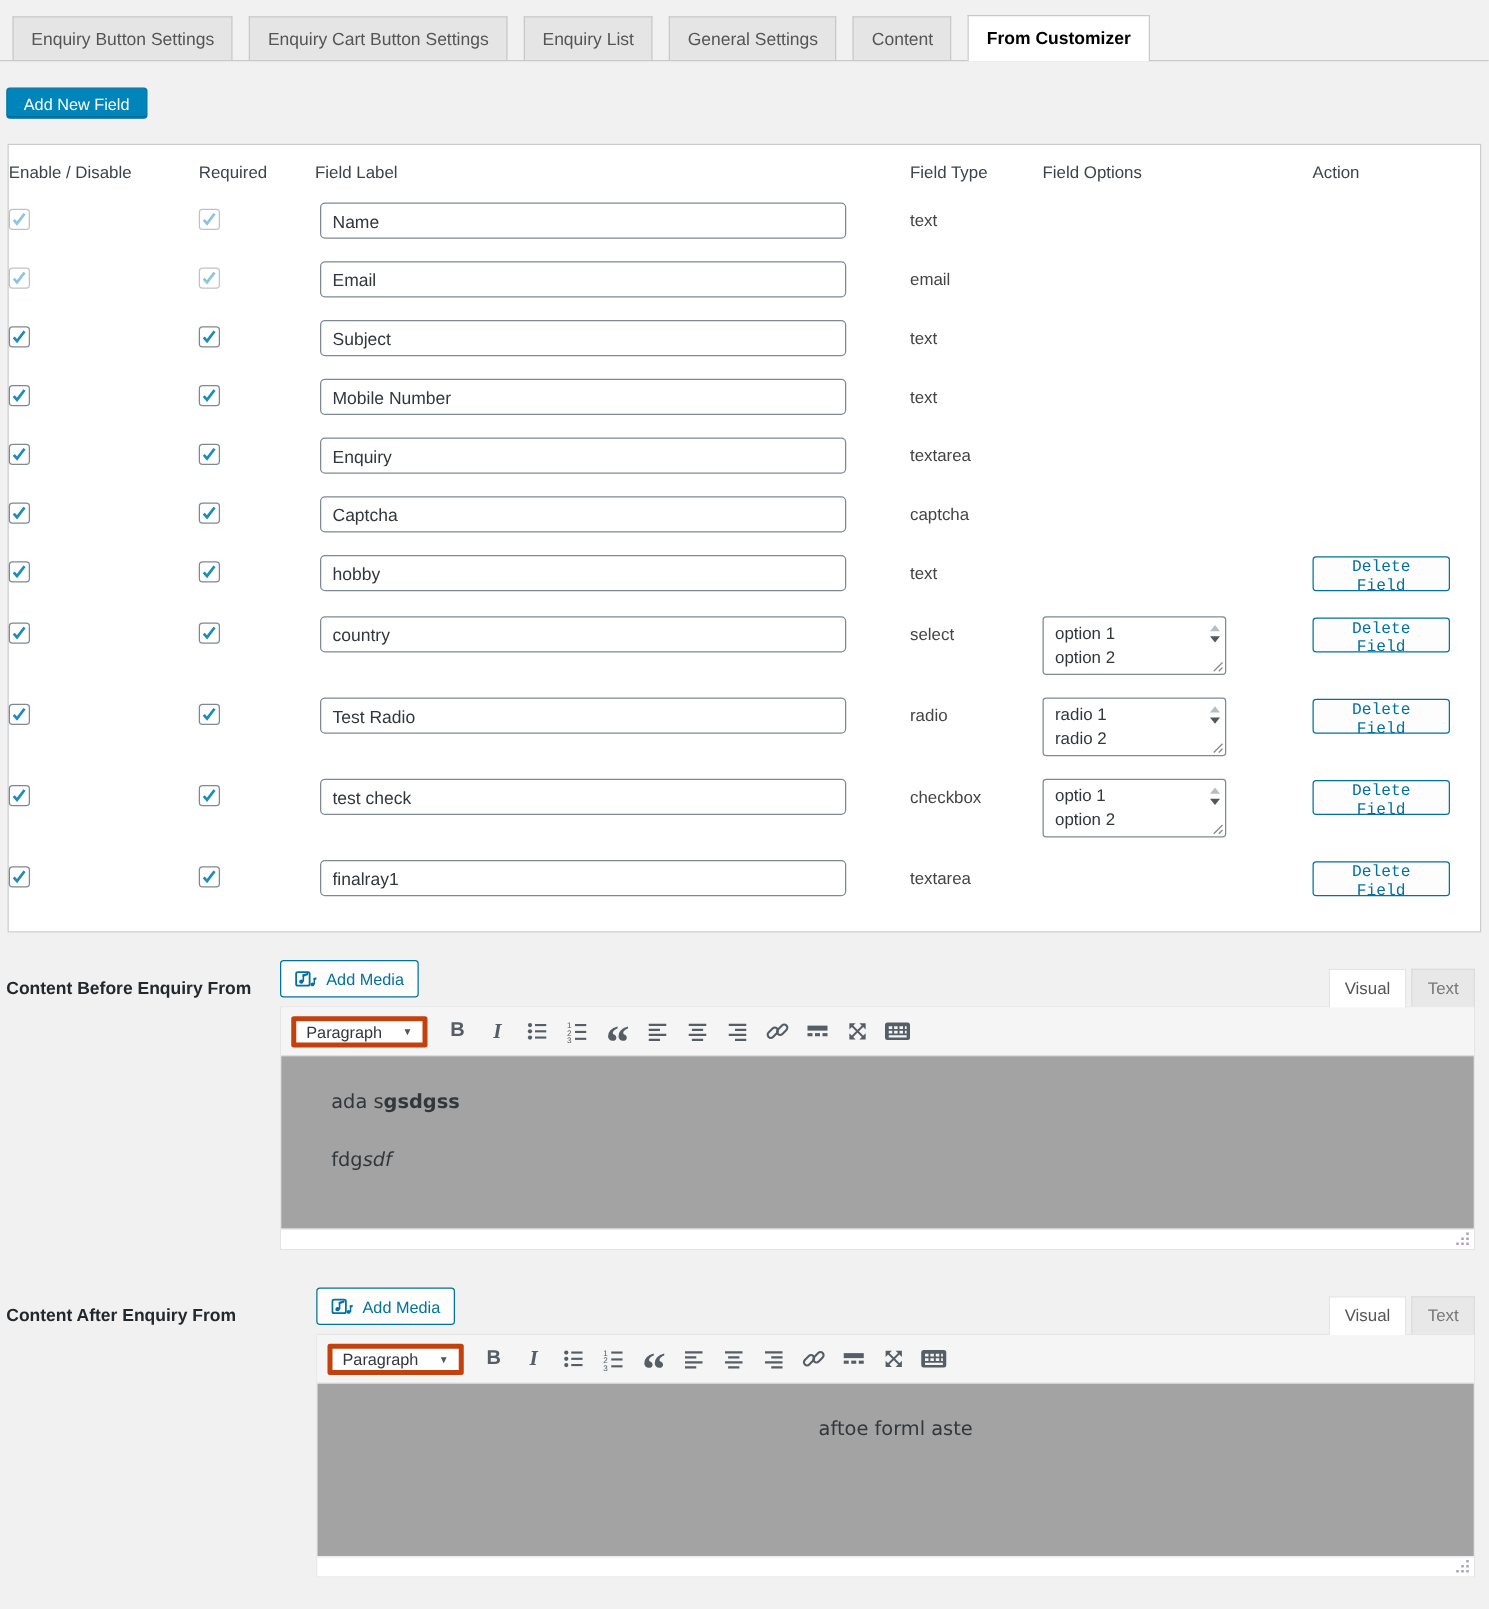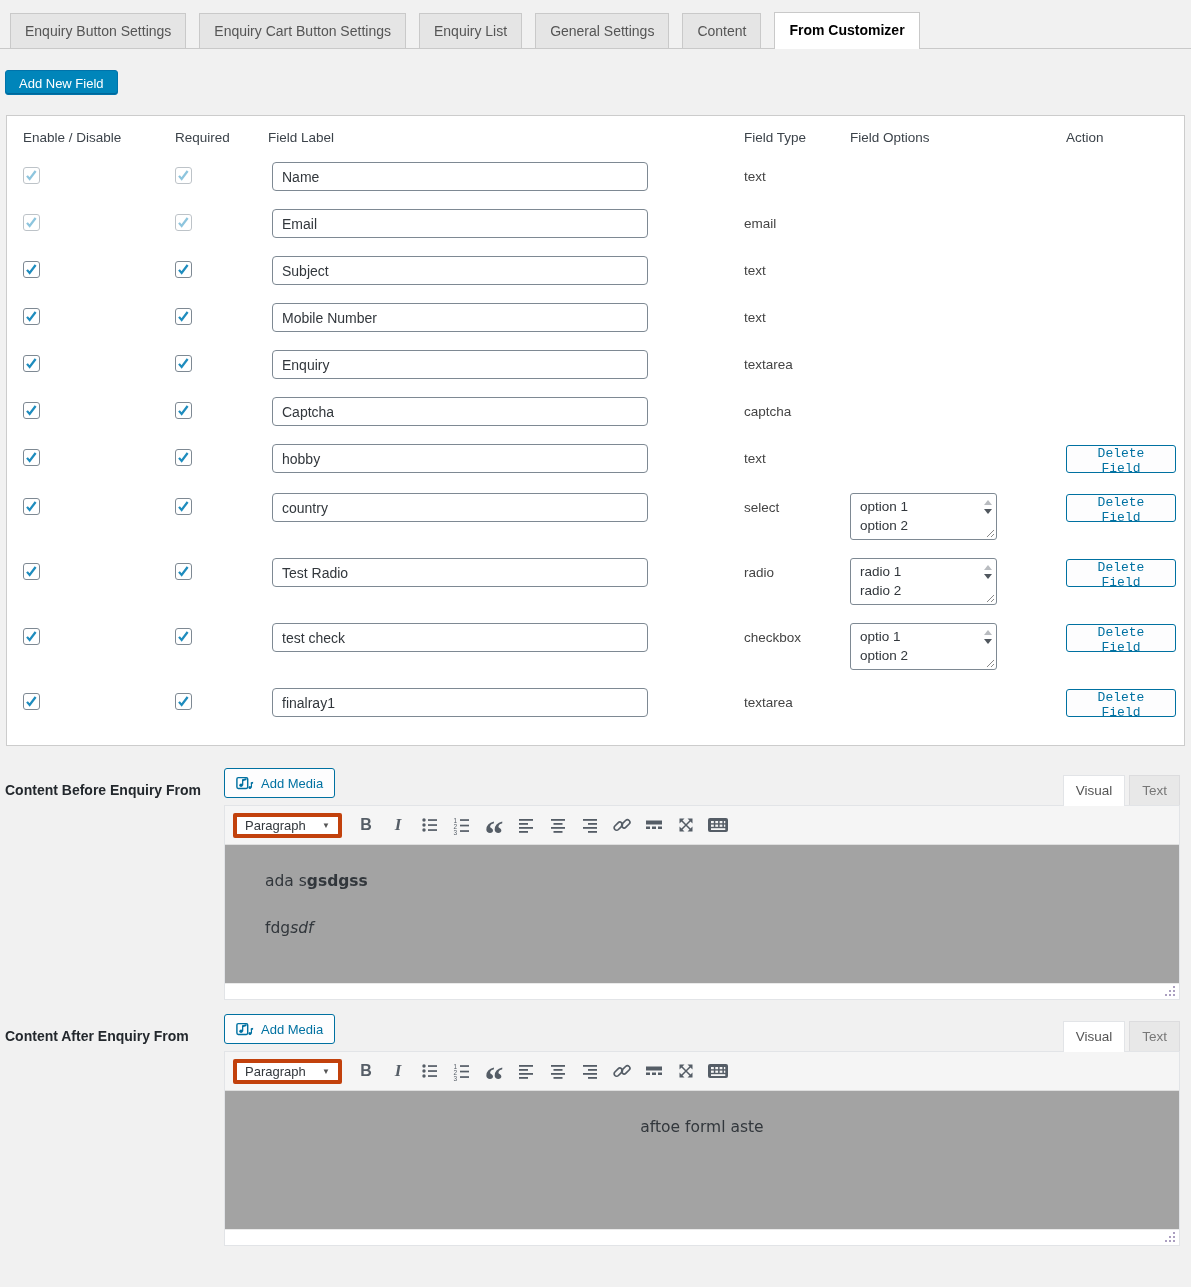--- a/index.html
+++ b/index.html
@@ -43,33 +43,33 @@
   }
   .add-field-wrap{margin:21px 0 0 5px;}
   
   .fields-panel{
     margin:20px 6px 0;background:#fff;border:1px solid #ccc;
     padding:14px 0 8px;
   }
   .thead,.trow{
     display:grid;
     grid-template-columns:152px 93px 476px 106px 216px 110px;
-    padding-left:16px;align-items:start;
+    align-items:start;
   }
   .thead{margin-bottom:17px;color:#3c434a;font-size:13.5px;}
   .trow{margin-bottom:18px;}
   .checkbox{
     display:inline-flex;align-items:center;justify-content:center;
     width:17px;height:17px;margin-top:5px;
     border:1px solid #7e8993;border-radius:3px;background:#fff;
     cursor:pointer;
   }
   .trow.locked .checkbox{opacity:.5;cursor:default;}
   .field-label-input{
-    width:376px;height:29px;margin-left:4px;
+    width:421px;height:29px;margin-left:4px;
     border:1px solid #7e8993;border-radius:4px;
     padding:0 9px;font-size:14px;color:#32373c;background:#fff;
     font-family:"Liberation Sans",sans-serif;
   }
   .ftype{display:inline-block;margin-top:7px;font-size:13.5px;color:#444;}
   .options-box{
     position:relative;width:147px;height:47px;
     border:1px solid #7e8993;border-radius:3px;background:#fff;
     padding:3px 22px 3px 9px;font-size:13.5px;color:#32373c;
     line-height:19px;overflow:hidden;cursor:text;
@@ -83,21 +83,21 @@
     height:28px;padding:0 11px;margin-top:1px;
     background:#fdfdfe;border:1px solid var(--secondary-text);
     border-radius:3px;color:var(--secondary-text);font-size:13px;
     cursor:pointer;font-family:Liberation Mono, monospace;
   }
   
   .editor-row{
     display:grid;grid-template-columns:219px 1fr;
     padding:0 11px 0 5px;margin-top:22px;
   }
-  .editor-row + .editor-row{margin-top:14px;}
+  .editor-row + .editor-row{margin-top:30px;gap:29px;}
   .editor-label{font-weight:bold;font-size:14px;color:#23282d;padding-top:14px;}
   .editor-top{display:flex;justify-content:space-between;align-items:flex-end;}
   .btn-add-media{
     display:inline-flex;align-items:center;gap:7px;
     background:#fdfdfe;border:1px solid var(--secondary-text);
     color:var(--secondary-text);border-radius:3px;
     height:30px;padding:0 11px;font-size:13px;margin-bottom:7px;cursor:pointer;
     font-family:"Liberation Sans",sans-serif;
   }
   .editor-tabs{display:flex;gap:4px;}

